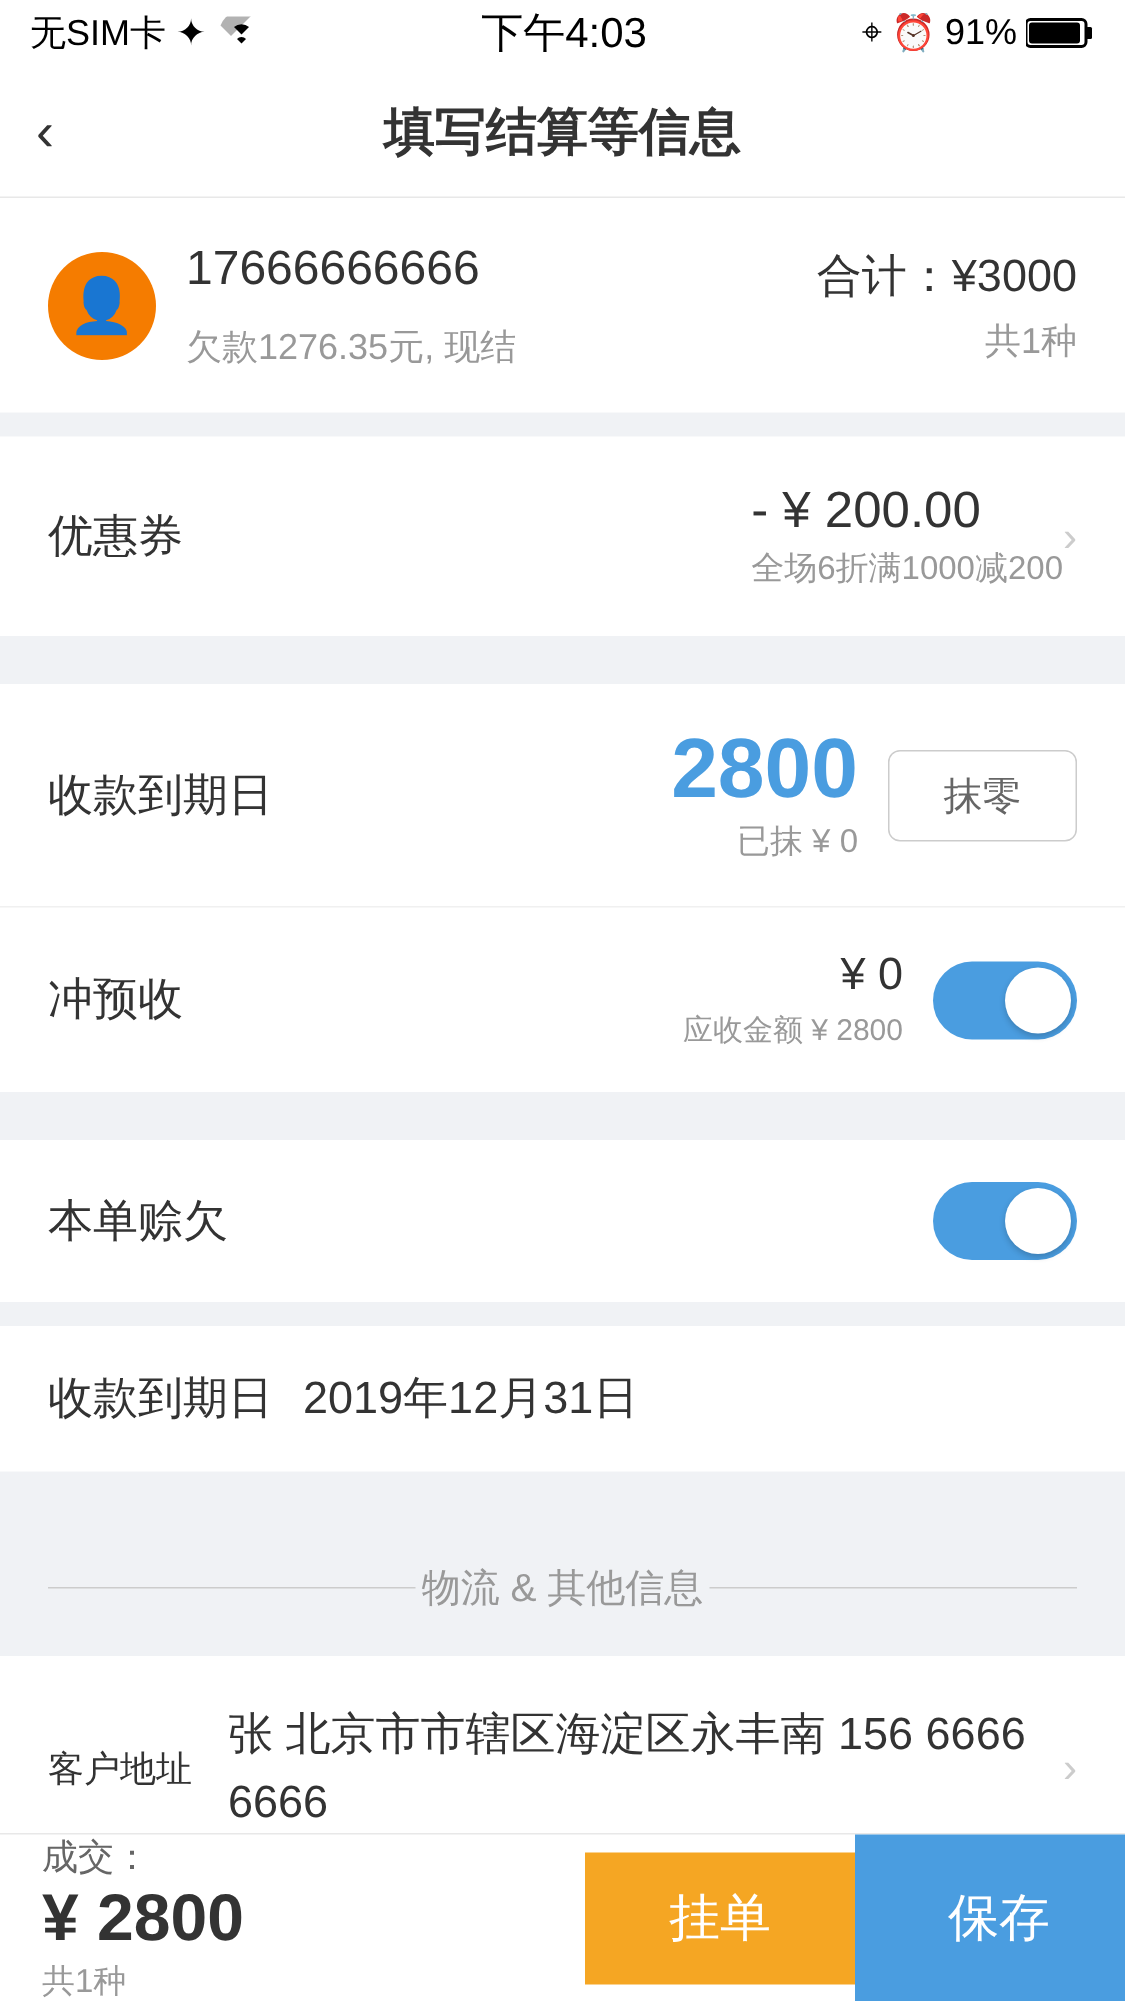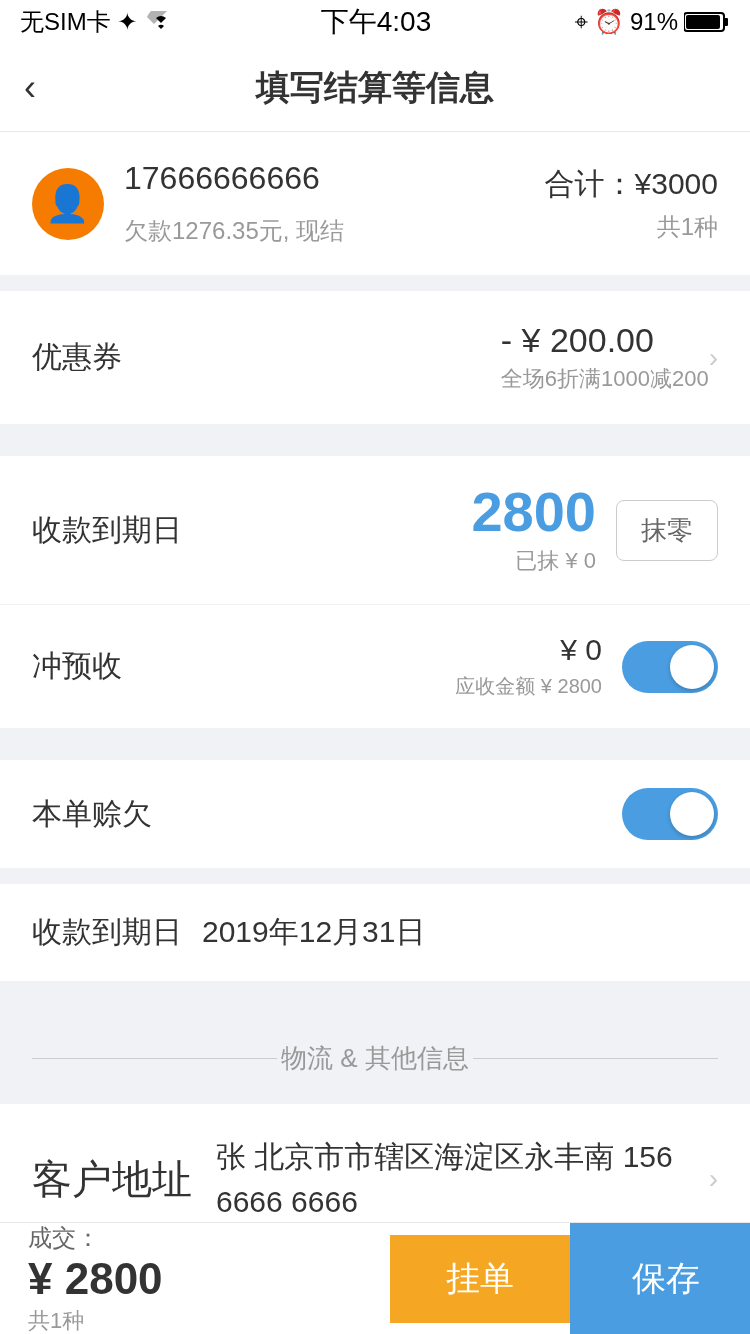--- a/index.html
+++ b/index.html
@@ -115,21 +115,21 @@
       justify-content: space-between;
       border-bottom: 1px solid #f0f0f0;
     }
     .deal-label { font-size: 30px; color: #333; }
     .deal-right { display: flex; align-items: center; gap: 20px; }
     .deal-amount-num { font-size: 56px; color: #4a9de0; font-weight: 600; line-height: 1; }
     .deal-sub { font-size: 22px; color: #999; margin-top: 6px; text-align: right; }
     .round-btn {
       border: 1px solid #ccc;
       border-radius: 8px;
-      padding: 12px 24px;
+      padding: 12px 36px;
       font-size: 26px;
       color: #666;
       background: #fff;
       cursor: pointer;
     }
 
     
     .prepay-row {
       padding: 28px 32px;
       display: flex;
@@ -203,21 +203,21 @@
 
     
     .address-row {
       background: #fff;
       padding: 30px 32px;
       display: flex;
       align-items: center;
       justify-content: space-between;
       margin-bottom: 16px;
     }
-    .address-label { font-size: 40px; color: #333; flex-shrink: 0; margin-right: 24px; }
+    .address-label { font-size: 24px; color: #333; flex-shrink: 0; margin-right: 24px; }
     .address-val { font-size: 30px; color: #333; flex: 1; line-height: 1.5; }
     .address-chevron { font-size: 28px; color: #ccc; flex-shrink: 0; }
 
     
     .gray-space {
       background: #f0f2f5;
       height: 120px;
     }
 
     

